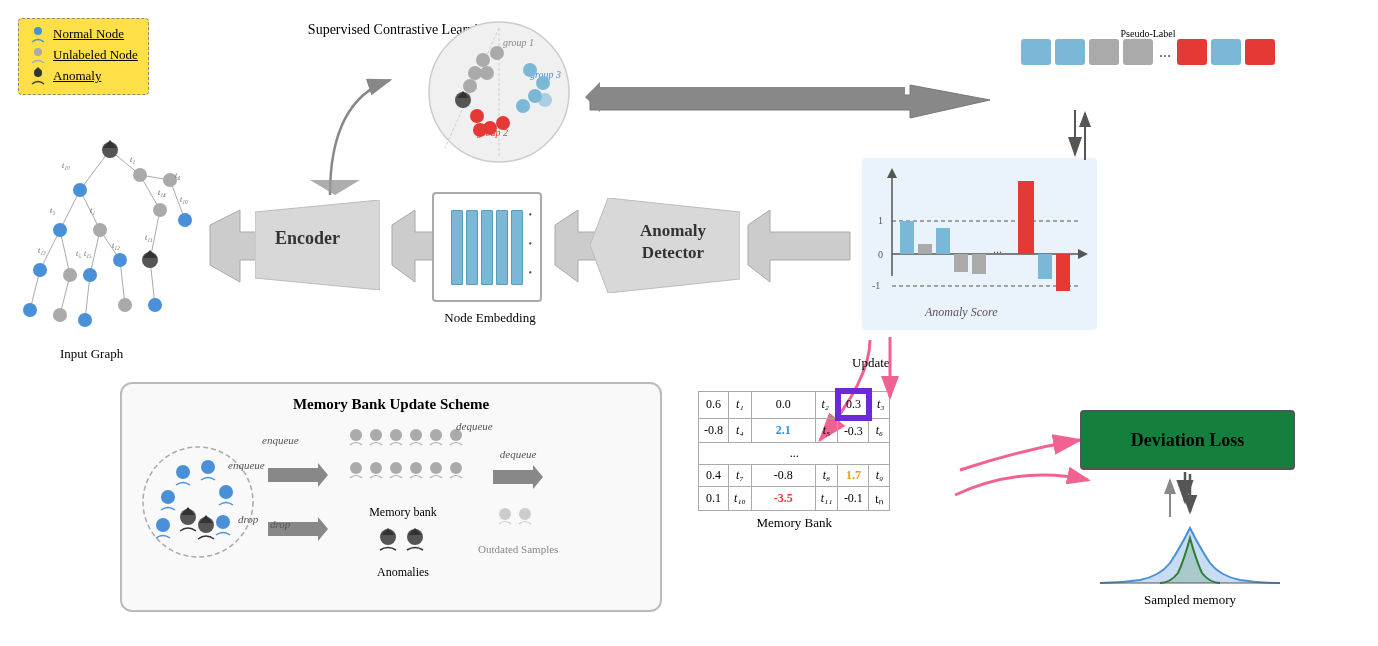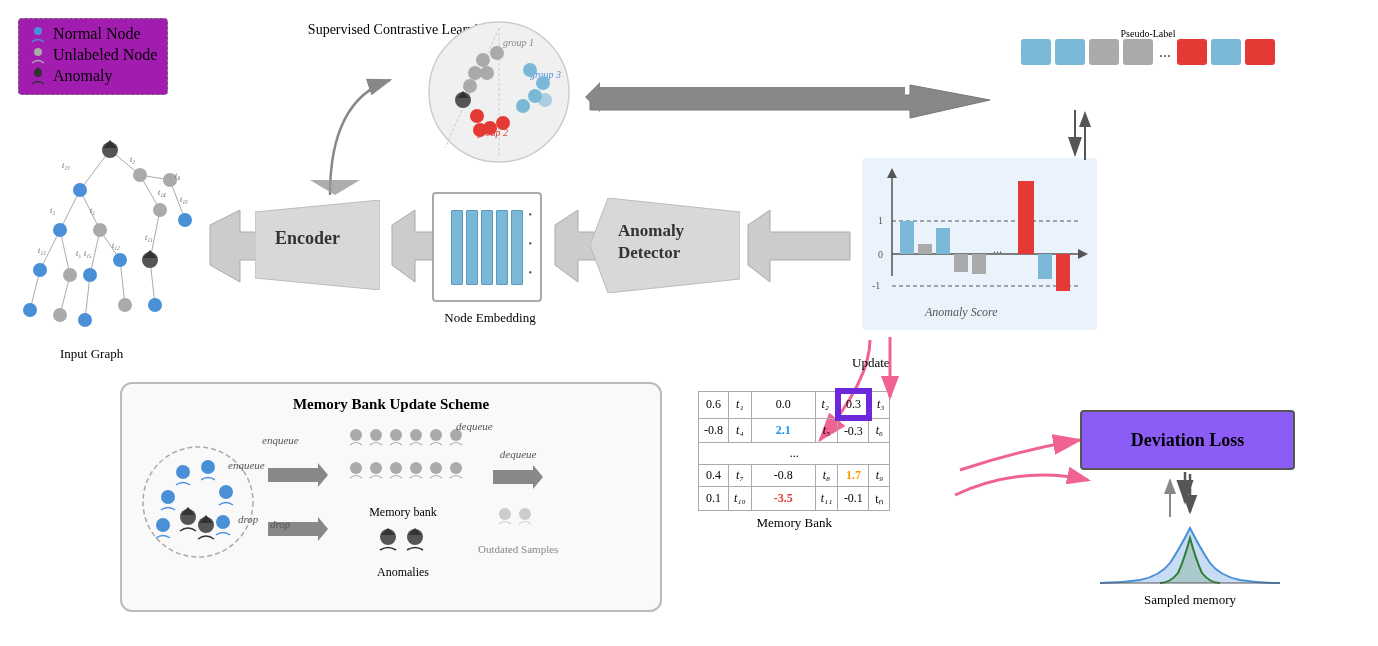--- a/index.html
+++ b/index.html
@@ -20,22 +20,23 @@
     }
 
     
     .legend-box {
       position: absolute;
       left: 18px;
       top: 18px;
       border: 1.5px dashed #888;
       border-radius: 4px;
       padding: 6px 10px;
-      background: #a21caf;
-      font-size: 16px;
+      background: #fde047;
+      font-size: 13px;
+      text-decoration: underline;
     }
     .legend-item {
       display: flex;
       align-items: center;
       margin-bottom: 3px;
       gap: 6px;
     }
 
     
     .input-graph {
@@ -224,21 +225,21 @@
       <span style="font-size:10px;color:#555;">•</span>
       <span style="font-size:10px;color:#555;">•</span>
     </div>
   </div>
   <div style="position:absolute;left:420px;top:310px;width:140px;text-align:center;font-size:13px;">Node Embedding</div>
 
   <div style="position:absolute;left:590px;top:198px;width:150px;height:95px;">
     <svg width="150" height="95">
       <polygon points="18,0 150,14 150,81 18,95 0,47" fill="#d8d8d8" stroke="#bbb" stroke-width="1"></polygon>
     </svg>
-    <div style="position:absolute;top:22px;left:28px;font-size:17px;font-weight:bold;color:#333;width:110px;line-height:1.3;">
+    <div style="position:absolute;top:22px;left:28px;font-size:17px;font-weight:bold;color:#333;text-align:center;width:110px;line-height:1.3;">
       <span>Anomaly Detector</span>
     </div>
   </div>
 
   <div style="position:absolute;left:300px;top:22px;font-size:14px;text-align:center;width:200px;">
     <span>Supervised
 Contrastive Learning</span>
   </div>
 
   <div style="position:absolute;left:425px;top:18px;width:148px;height:148px;">
@@ -497,21 +498,21 @@
 
   <svg style="position:absolute;left:950px;top:455px;width:145px;height:50px;">
     <defs>
       <marker id="pinkArrow2" markerWidth="8" markerHeight="6" refX="7" refY="3" orient="auto">
         <polygon points="0 0, 8 3, 0 6" fill="#f06292"></polygon>
       </marker>
     </defs>
     <path d="M5 40 Q70 10 138 25" stroke="#f06292" stroke-width="3" fill="none" marker-end="url(#pinkArrow2)"></path>
   </svg>
 
-  <div style="position:absolute;left:1080px;top:410px;width:215px;height:60px;border:2.5px solid #555;border-radius:4px;background:#8b5cf6;display:flex;align-items:center;justify-content:center;">
+  <div style="position:absolute;left:1080px;top:410px;width:215px;height:60px;border:2.5px solid #555;border-radius:4px;background:#15803d;display:flex;align-items:center;justify-content:center;">
     <span style="font-size:18px;font-weight:bold;">Deviation Loss</span>
   </div>
 
   <svg style="position:absolute;left:1175px;top:472px;width:30px;height:45px;">
     <defs>
       <marker id="darkArrow" markerWidth="8" markerHeight="6" refX="7" refY="3" orient="auto">
         <polygon points="0 0, 8 3, 0 6" fill="#555"></polygon>
       </marker>
     </defs>
     <line x1="15" y1="2" x2="15" y2="40" stroke="#555" stroke-width="2.5" marker-end="url(#darkArrow)"></line>

